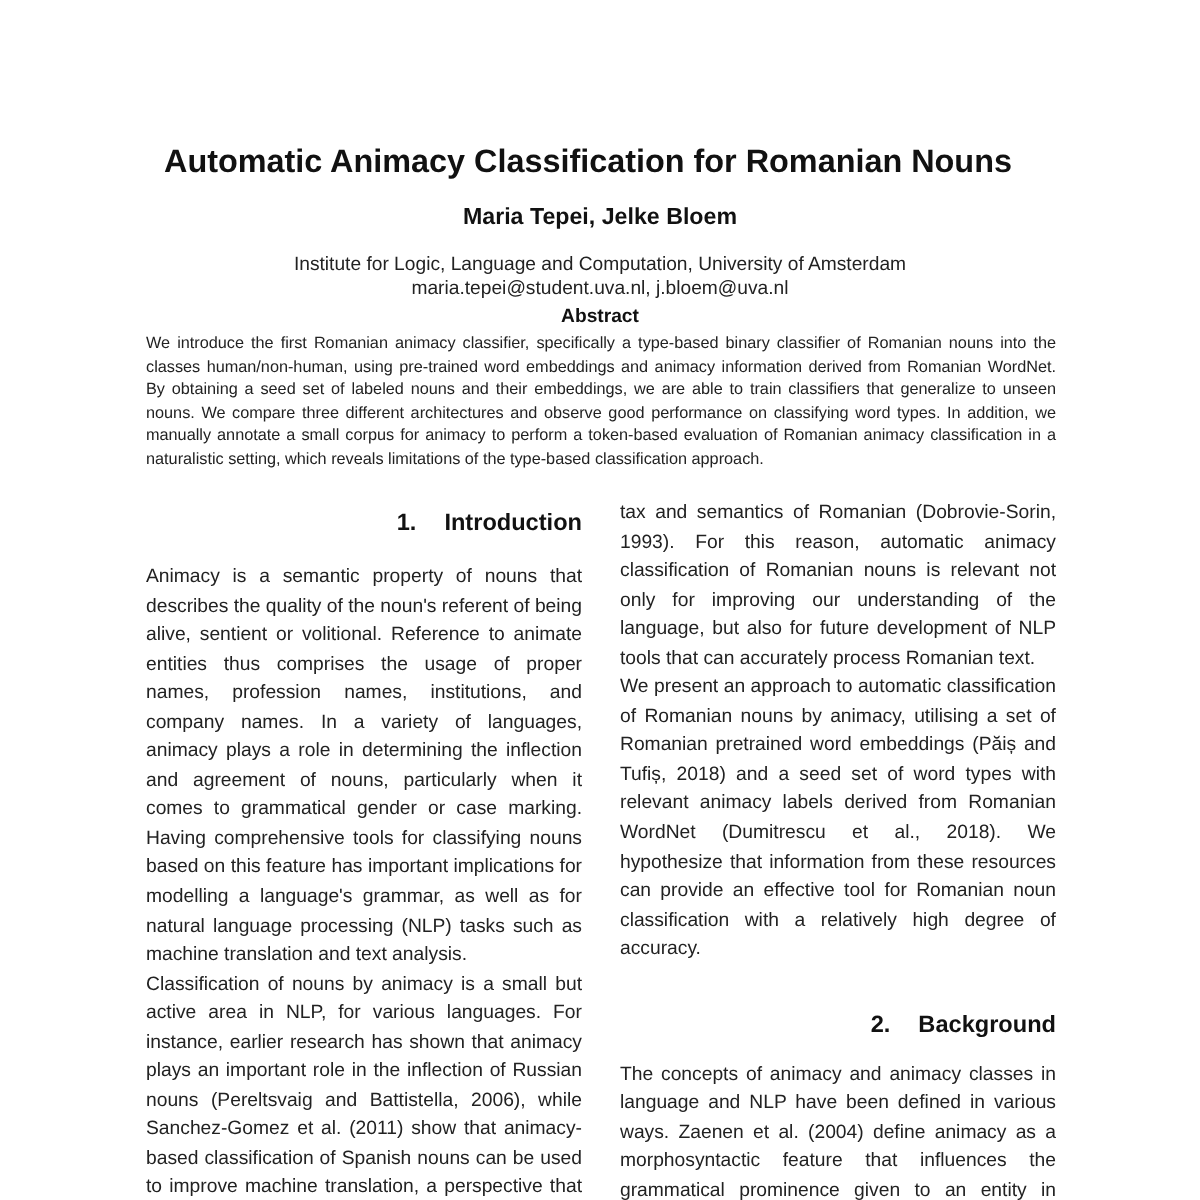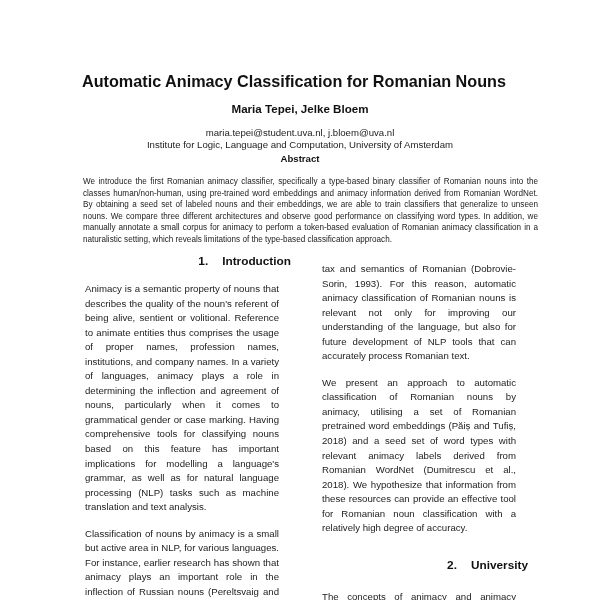--- a/index.html
+++ b/index.html
@@ -60,21 +60,21 @@
     }
     .abstract-body {
       position: absolute;
       left: 73px;
       width: 455px;
       top: 166px;
       font-size: 8.15px;
       line-height: 11.55px;
       text-align: justify;
       color: #222;
-      margin: 10px;
+      margin: 0;
     }
     .column {
       position: absolute;
       top: 250px;
       width: 218px;
     }
     .col-left { left: 73px; }
     .col-right { left: 310px; }
     .section-heading {
       text-align: right;
@@ -85,54 +85,54 @@
       line-height: 22px;
       color: #111;
     }
     .section-heading .num {
       margin-right: 14px;
     }
     .body-text {
       font-size: 9.65px;
       line-height: 14.55px;
       text-align: justify;
-      margin: 12px;
+      margin: 0;
       color: #222;
       hyphens: manual;
     }
     .col-left .body-text.first { margin-top: 8px; }
     .bg-heading { margin-top: 18px; margin-bottom: 6px; }
   </style>
 </head>
 <body>
 
 <div class="page">
 
   <div class="title">Automatic Animacy Classification for Romanian Nouns</div>
   <div class="authors">Maria Tepei, Jelke Bloem</div>
   <div class="affil">
+    <div>Institute for Logic, Language and Computation, University of Amsterdam</div>
     <div>maria.tepei@student.uva.nl, j.bloem@uva.nl</div>
-    <div>Institute for Logic, Language and Computation, University of Amsterdam</div>
   </div>
 
   <div class="abstract-heading">Abstract</div>
   <p class="abstract-body">We introduce the first Romanian animacy classifier, specifically a type-based binary classifier of Romanian nouns into the classes human/non-human, using pre-trained word embeddings and animacy information derived from Romanian WordNet. By obtaining a seed set of labeled nouns and their embeddings, we are able to train classifiers that generalize to unseen nouns. We compare three different architectures and observe good performance on classifying word types. In addition, we manually annotate a small corpus for animacy to perform a token-based evaluation of Romanian animacy classification in a naturalistic setting, which reveals limitations of the type-based classification approach.</p>
 
   <div class="column col-left">
     <h2 class="section-heading">
       <span class="num">1.</span><span>Introduction</span>
     </h2>
     <p class="body-text first">Animacy is a semantic property of nouns that describes the quality of the noun's referent of being alive, sentient or volitional. Reference to animate entities thus comprises the usage of proper names, profession names, institutions, and company names. In a variety of languages, animacy plays a role in determining the inflection and agreement of nouns, particularly when it comes to grammatical gender or case marking. Having comprehensive tools for classifying nouns based on this feature has important implications for modelling a language's grammar, as well as for natural language processing (NLP) tasks such as machine translation and text analysis.</p>
     <p class="body-text">Classification of nouns by animacy is a small but active area in NLP, for various languages. For instance, earlier research has shown that animacy plays an important role in the inflection of Russian nouns (Pereltsvaig and Battistella, 2006), while Sanchez-Gomez et al. (2011) show that animacy-based classification of Spanish nouns can be used to improve machine translation, a perspective that is also supported by Øvrelid (2005). Conversely, Romanian is a relatively under-resourced language when it comes to this area of research and to NLP in general. Despite being a Romance language</p>
 
   </div>
 
   <div class="column col-right">
     <p class="body-text">tax and semantics of Romanian (Dobrovie-Sorin, 1993). For this reason, automatic animacy classification of Romanian nouns is relevant not only for improving our understanding of the language, but also for future development of NLP tools that can accurately process Romanian text.</p>
     <p class="body-text">We present an approach to automatic classification of Romanian nouns by animacy, utilising a set of Romanian pretrained word embeddings (Păiș and Tufiș, 2018) and a seed set of word types with relevant animacy labels derived from Romanian WordNet (Dumitrescu et al., 2018). We hypothesize that information from these resources can provide an effective tool for Romanian noun classification with a relatively high degree of accuracy.</p>
     <h2 class="section-heading bg-heading">
-      <span class="num">2.</span><span>University</span>
+      <span class="num">2.</span><span>Background</span>
     </h2>
     <p class="body-text">The concepts of animacy and animacy classes in language and NLP have been defined in various ways. Zaenen et al. (2004) define animacy as a morphosyntactic feature that influences the grammatical prominence given to an entity in discourse. This prominence is determined based on three scales, namely animacy, definiteness and person, thus shaping how easily accessible entities are in language use. While these scales do not</p>
 
   </div>
 
 </div>
 
 </body></html>

